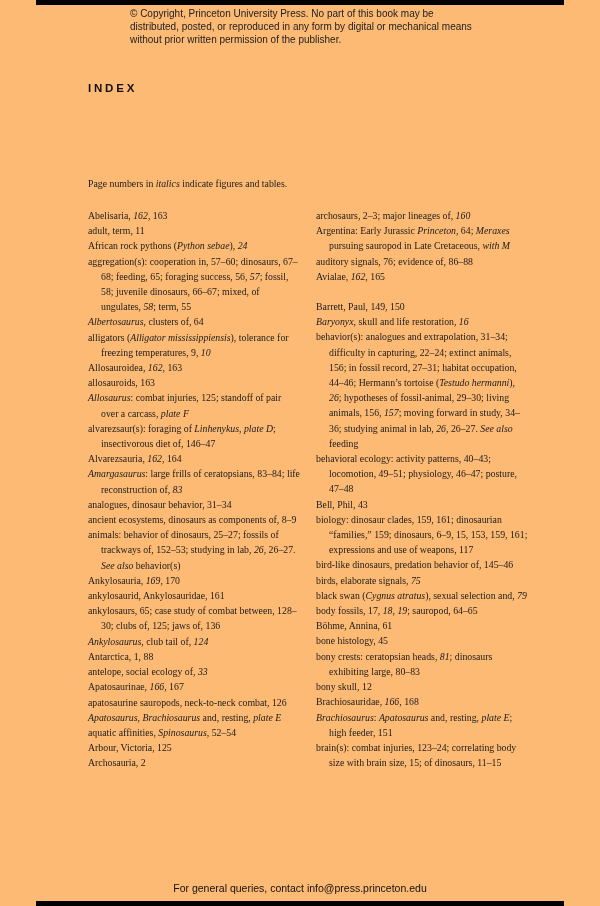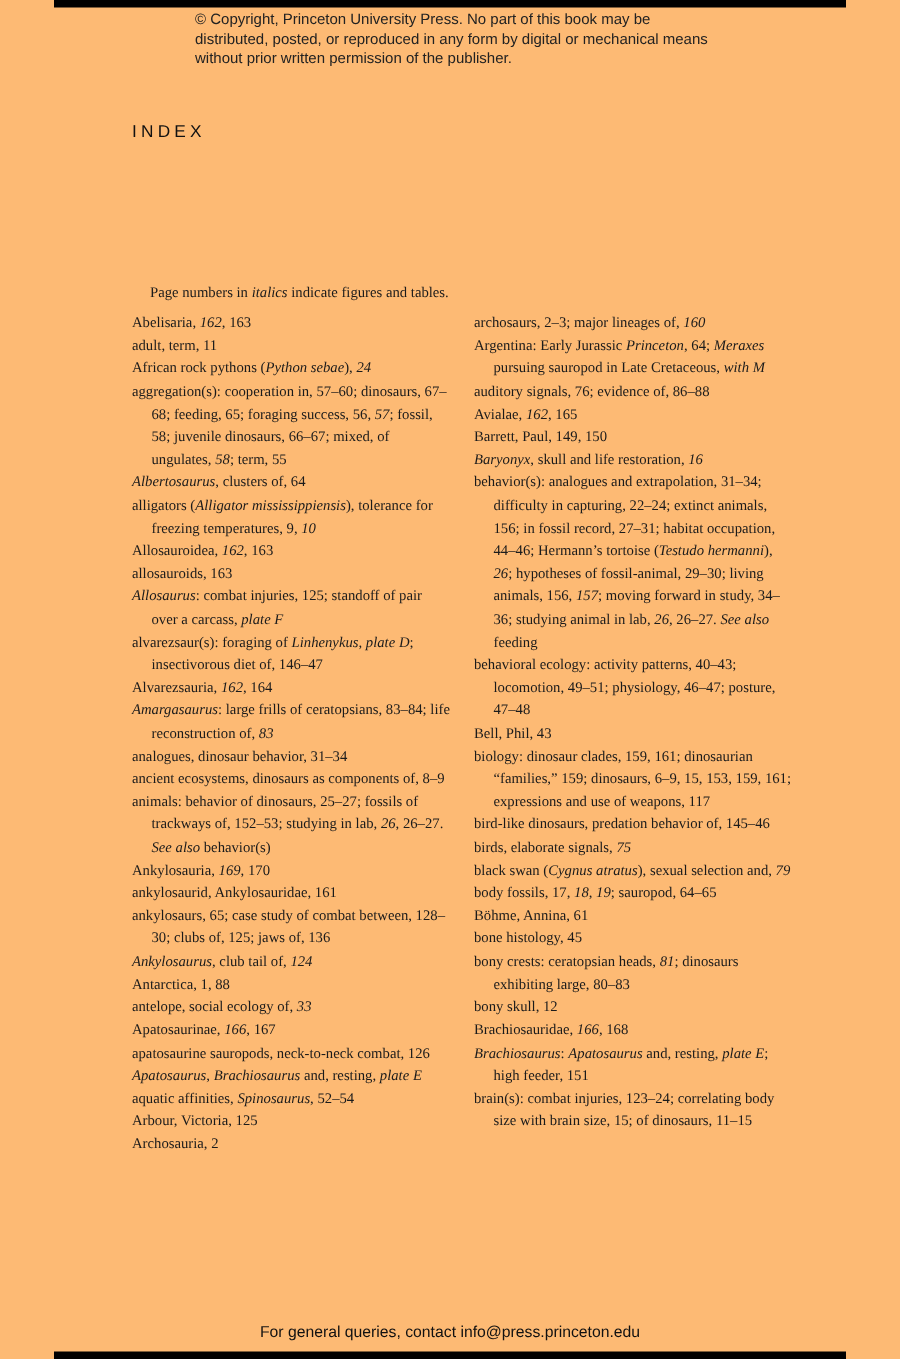--- a/index.html
+++ b/index.html
@@ -31,51 +31,51 @@
     line-height: 13.2px;
     color: #222222;
     text-align: left;
   }
   .heading {
     position: absolute;
     top: 82px;
     left: 88px;
     margin: 0;
     font-family: "Liberation Sans", sans-serif;
-    font-weight: normal;
+    font-weight: bold;
     font-size: 11.5px;
     letter-spacing: 2.8px;
     color: #111111;
   }
   .note {
     position: absolute;
     top: 178px;
     left: 88px;
-    margin: 12px;
+    margin: 0;
     font-size: 9.8px;
     color: #1b1b1b;
   }
   .columns {
     position: absolute;
     top: 208px;
     left: 88px;
     width: 441px;
     display: flex;
     gap: 15px;
     font-family: Liberation Serif, serif;
   }
   .col { width: 213px; }
   .entry {
     font-size: 9.8px;
     line-height: 15.2px;
     text-indent: -13px;
     padding-left: 13px;
     color: #1b1b1b;
   }
-  .entry.gap { }
+  .entry.gap { margin-top: 15px; }
   .footer {
     position: absolute;
     bottom: 12px;
     left: 0;
     right: 0;
     text-align: center;
     font-family: "Liberation Sans", sans-serif;
     font-size: 10.5px;
     color: #111111;
     margin-top: 20px;

